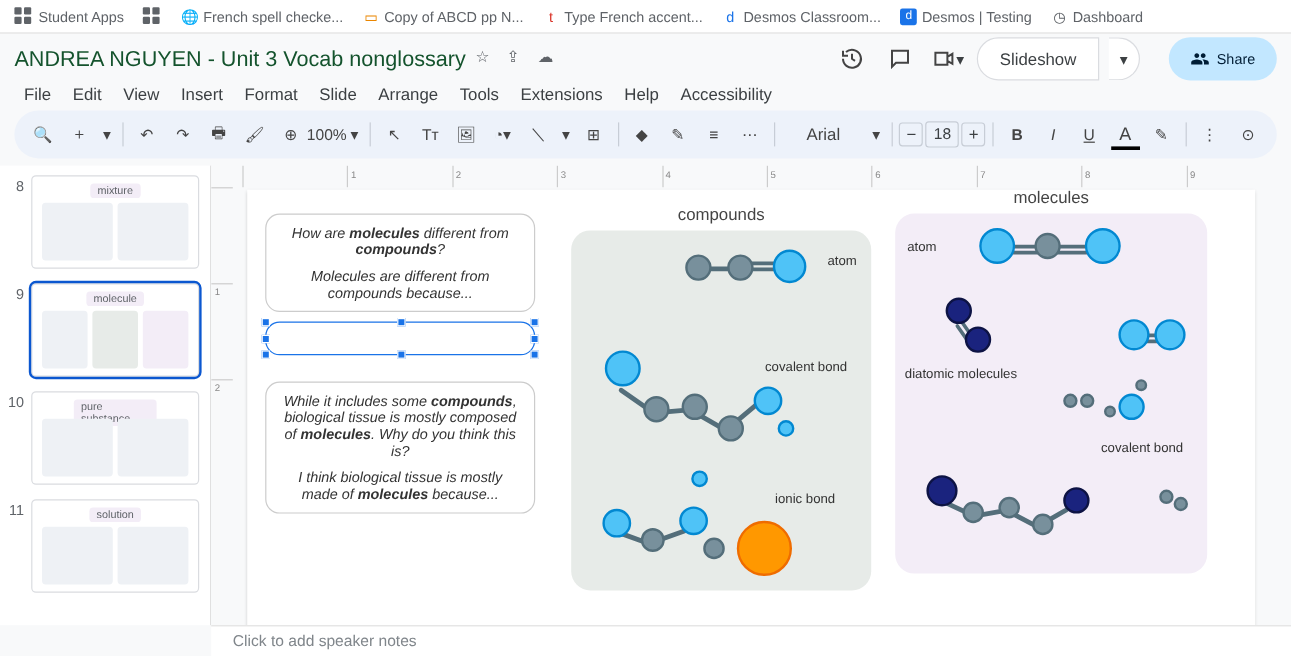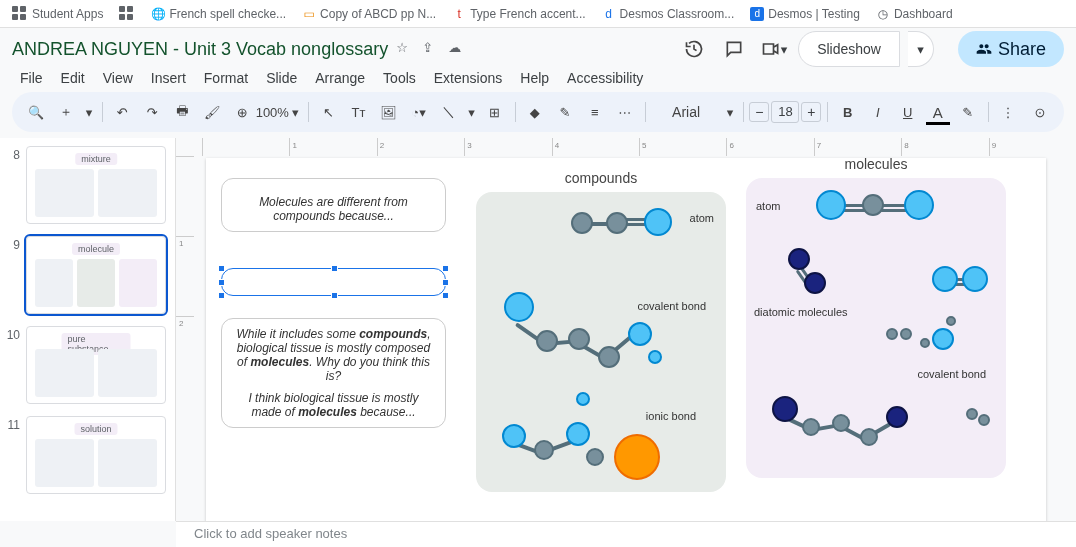--- a/index.html
+++ b/index.html
@@ -11,21 +11,21 @@
   .apps-grid { width:16px; height:16px; display:grid; grid-template-columns:repeat(2,6px); grid-template-rows:repeat(2,6px); gap:2px; }
   .apps-grid span { background:#5f6368; border-radius:1px; }
   
   .titlebar { display:flex; align-items:center; height:36px; padding:6px 12px 0 12px; gap:8px; }
   .doc-title { font-size:18px; color:#14532d; }
   .titlebar .ti { width:18px; height:18px; color:#5f6368; cursor:pointer; }
   .spacer { flex:1; }
   .round-btn { width:32px; height:32px; border-radius:50%; display:flex; align-items:center; justify-content:center; cursor:pointer; }
   .slideshow { height:36px; border:1px solid #dadce0; border-radius:18px 0 0 18px; padding:3px 18px; display:flex; align-items:center; font-size:14px; background:#fff; cursor:pointer; }
   .slideshow-drop { height:36px; width:26px; border:1px solid #dadce0; border-left:none; border-radius:0 18px 18px 0; display:flex; align-items:center; justify-content:center; background:#fff; cursor:pointer;}
-  .share { height:36px; border-radius:18px; background:#c2e7ff; padding:0 18px; display:flex; align-items:center; gap:6px; font-size:18px; color:#001d35; cursor:pointer;}
+  .share { height:36px; border-radius:18px; background:#c2e7ff; padding:0 18px; display:flex; align-items:center; gap:6px; font-size:12px; color:#001d35; cursor:pointer;}
   
   .menubar { display:flex; align-items:center; gap:2px; height:28px; padding:0 12px; }
   .menubar .mi { padding:4px 8px; font-size:14px; cursor:pointer; border-radius:4px; }
   
   .toolbar { display:flex; align-items:center; height:40px; margin:0 12px 6px 12px; background:#edf2fa; border-radius:20px; padding:0 10px; gap:2px; }
   .tbtn { min-width:28px; height:28px; display:flex; align-items:center; justify-content:center; border-radius:4px; cursor:pointer; color:#444; }
   .tsep { width:1px; height:20px; background:#c7cdd6; margin:0 4px; }
   .zoom { font-size:13px; padding:0 4px; }
   .font-name { min-width:70px; font-size:14px; padding:0 8px; }
   .font-size-box { display:flex; align-items:center; gap:2px; }
@@ -302,20 +302,21 @@
           <span>1</span>
         </div>
       <div class="tick">
           <span>2</span>
         </div>
     </div>
 
     <div class="slide">
 
       <div class="textbox" style="left:15px;top:20px;width:225px;">
+        <div class="q" id="q1">How are <b>molecules</b> different from <b>compounds</b>?</div>
         <div style="height:8px"></div>
         <div id="a1">Molecules are different from compounds because...</div>
       </div>
       <div class="textbox selected" style="left:15px;top:110px;width:225px;height:28px;">
         <div class="handle" style="left:-4px;top:-4px"></div>
           <div class="handle" style="right:-4px;top:-4px"></div>
         <div class="handle" style="left:-4px;bottom:-4px"></div>
           <div class="handle" style="right:-4px;bottom:-4px"></div>
         <div class="handle" style="left:50%;top:-4px;margin-left:-3px"></div>
           <div class="handle" style="left:50%;bottom:-4px;margin-left:-3px"></div>

